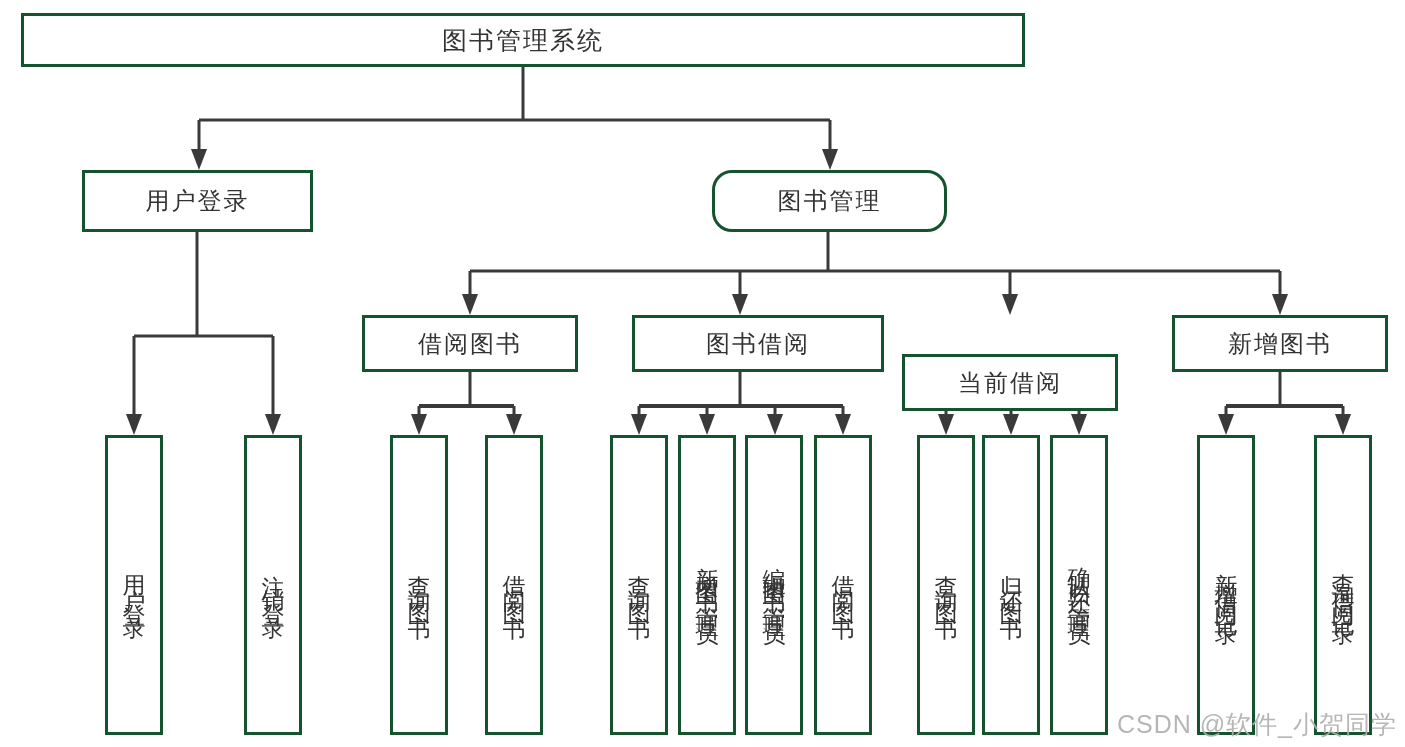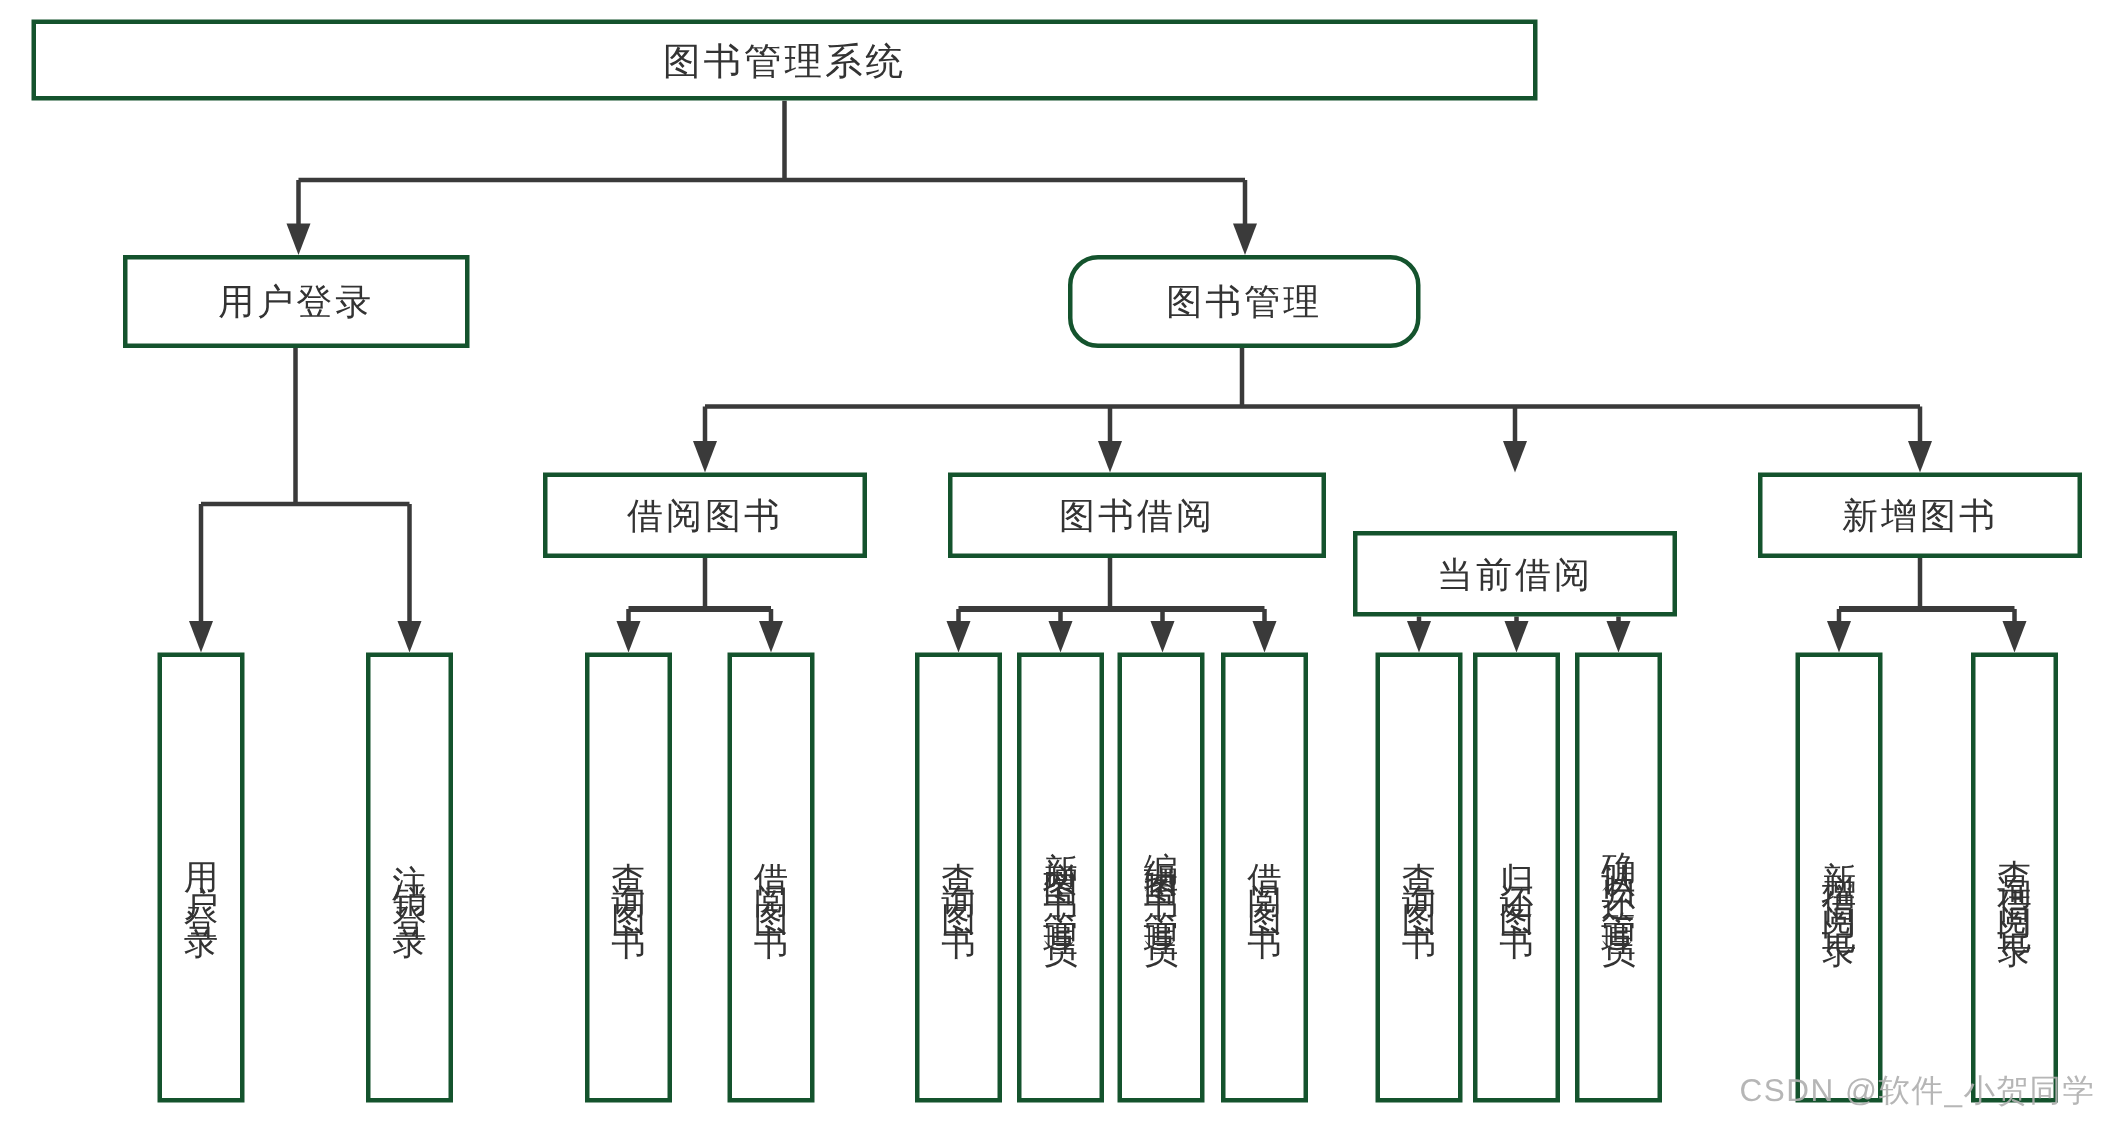--- a/index.html
+++ b/index.html
@@ -74,21 +74,21 @@
   #l-current-query  {left:917px;}
   #l-current-return {left:982px;}
   #l-current-confirm{left:1050px;}
   #l-records-add    {left:1197px;}
   #l-records-query  {left:1314px;}
 
   .watermark{
     position:absolute;
     right:8px;
     bottom:6px;
-    font-size:21px;
+    font-size:25px;
     color:rgba(176,176,176,0.92);
     letter-spacing:1px;
     z-index:5;
     white-space:nowrap;
   }
   line,path{stroke:#3a3a3a;stroke-width:3;fill:none;}
   polygon{fill:#3a3a3a;stroke:none;}
   .thickbar{stroke-width:4;}
 </style>
 </head>

